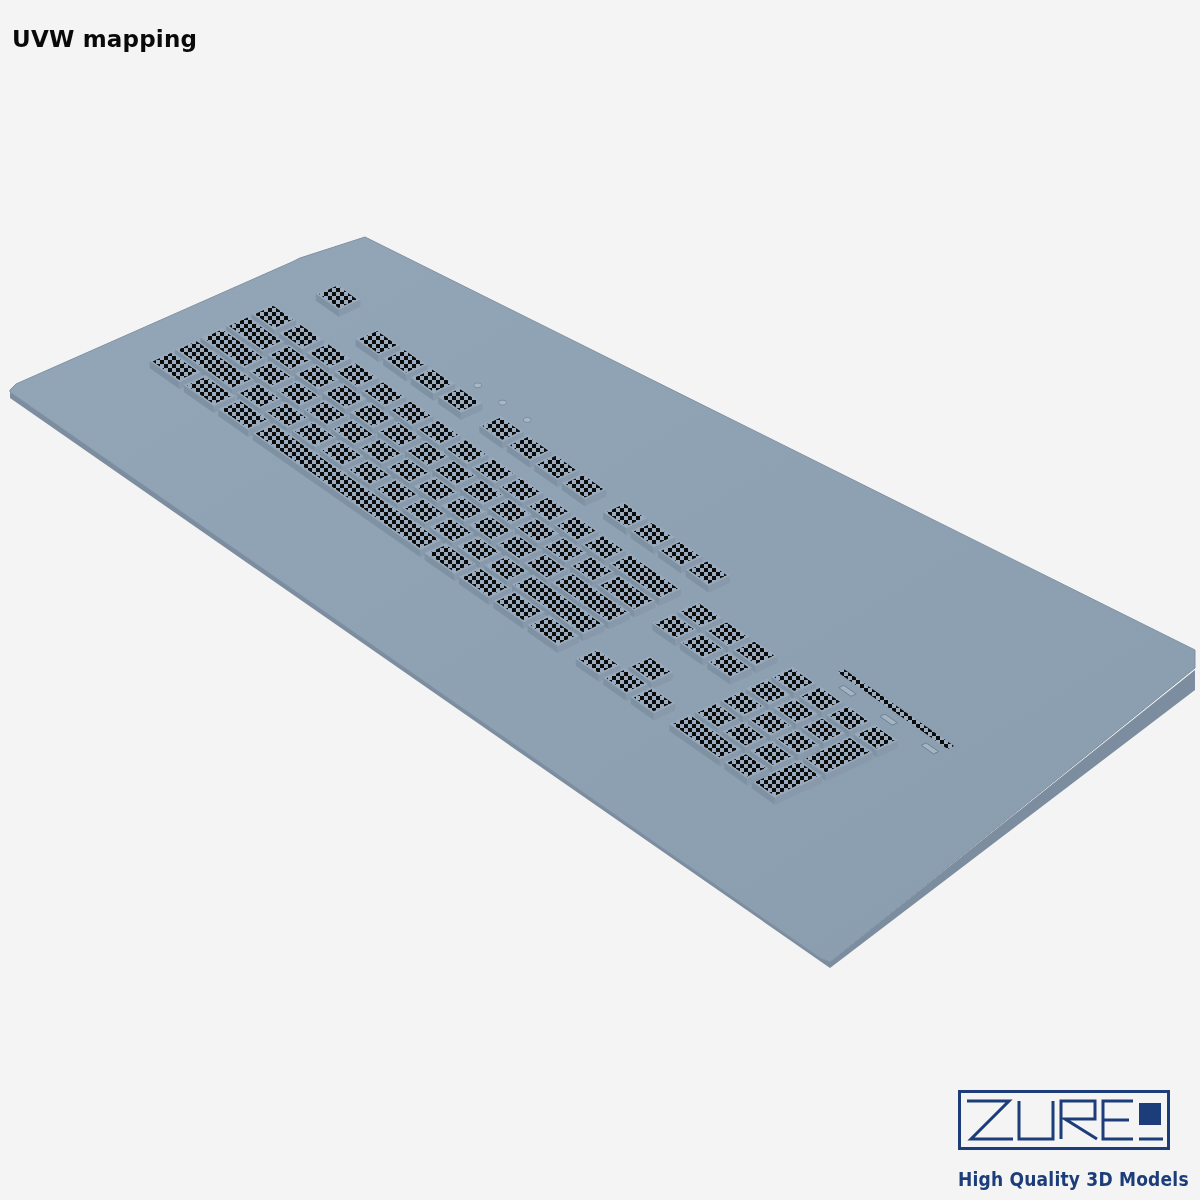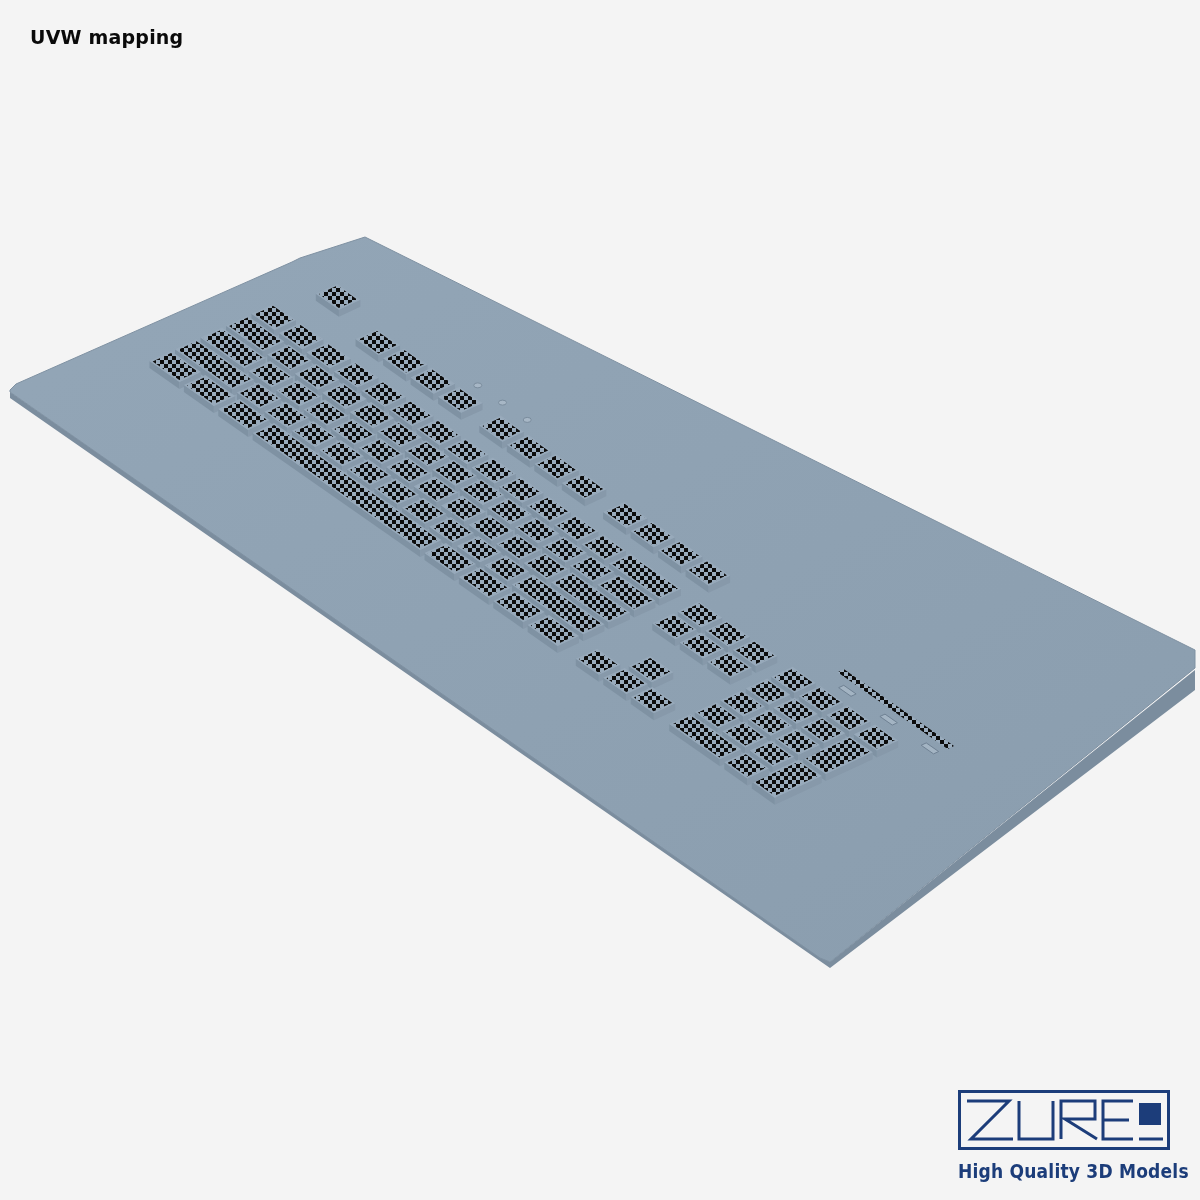--- a/index.html
+++ b/index.html
@@ -1,21 +1,21 @@
 <!DOCTYPE html>
 <html><head>
 <meta charset="utf-8">
 <style>
   html,body{margin:0;padding:0;}
   body{width:1200px;height:1200px;background:#f4f4f4;position:relative;overflow:hidden;font-family:"DejaVu Sans",sans-serif;}
-  .title{position:absolute;left:30px;top:26px;font-size:19px;font-weight:bold;color:#0a0a0a;letter-spacing:0.2px;}
+  .title{position:absolute;left:12px;top:26px;font-size:23px;font-weight:bold;color:#0a0a0a;letter-spacing:0.2px;}
   .scene{position:absolute;left:0;top:0;width:1200px;height:1200px;}
   .logo{position:absolute;left:958px;top:1090px;width:220px;}
   .logo-box{width:212px;height:60px;border:3px solid #1c3d7a;box-sizing:border-box;position:relative;background:#f4f4f4;}
-  .logo-tag{font-family:"DejaVu Sans Condensed","DejaVu Sans",sans-serif;font-weight:bold;color:#1c3d7a;font-size:19px;margin-top:10px;letter-spacing:0.2px;white-space:nowrap;}
+  .logo-tag{font-family:"DejaVu Sans Condensed","DejaVu Sans",sans-serif;font-weight:bold;color:#1c3d7a;font-size:19px;margin-top:18px;letter-spacing:0.2px;white-space:nowrap;}
 </style>
 </head>
 <body>
 
 <div class="title">UVW mapping</div>
 
 <svg class="scene" viewBox="0 0 1200 1200" xmlns="http://www.w3.org/2000/svg">
   <defs>
     <pattern id="checker" width="8" height="8" patternUnits="userSpaceOnUse">
       <rect width="8" height="8" fill="#9aacbd"></rect>

